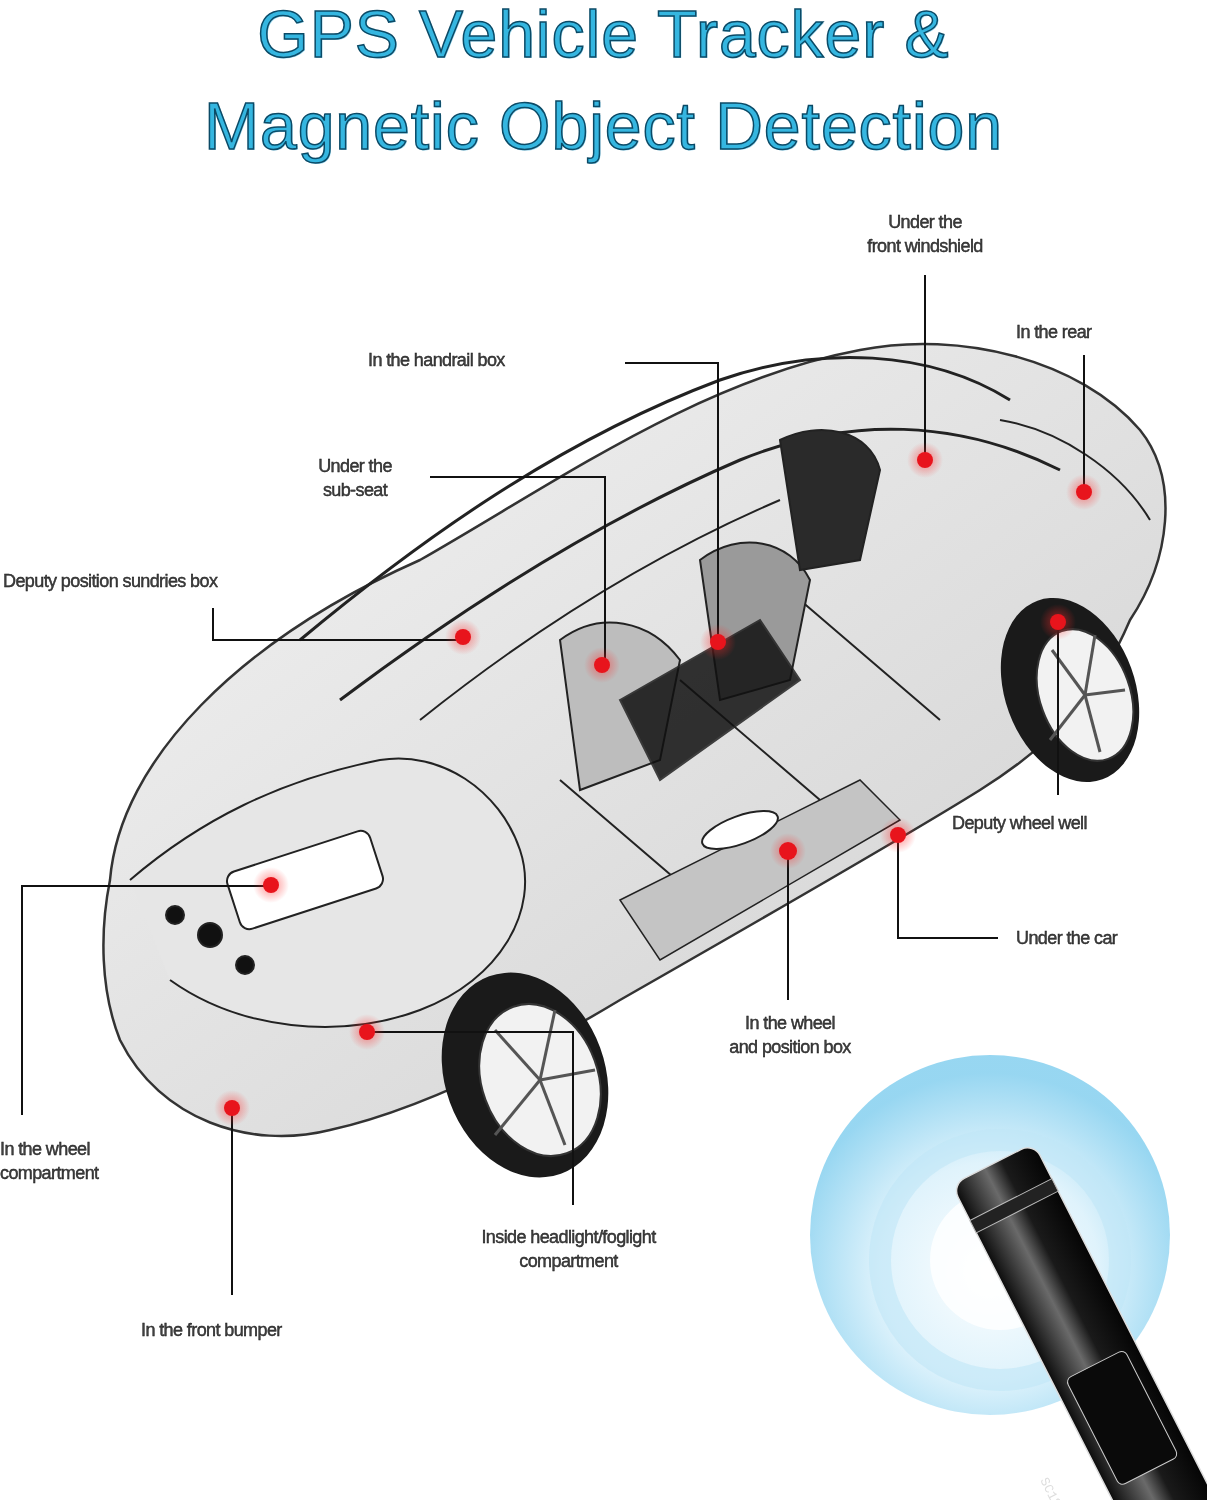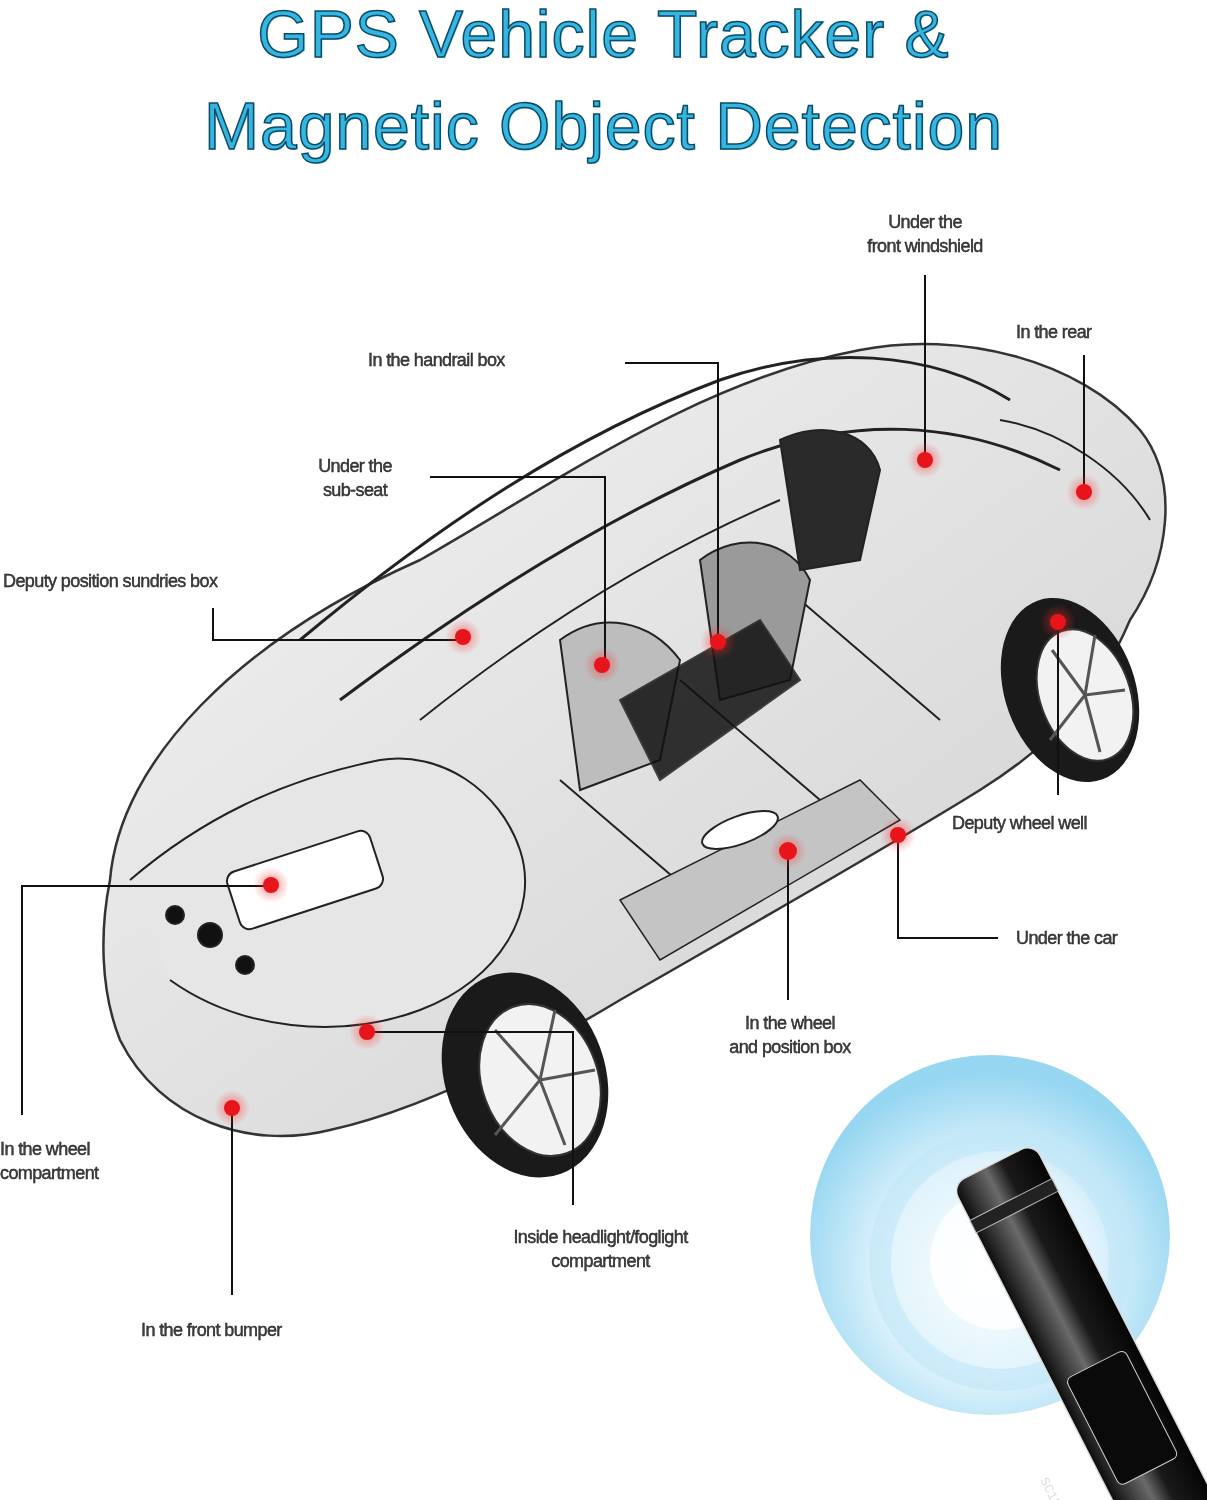--- a/index.html
+++ b/index.html
@@ -187,17 +187,17 @@
 <div class="label" style="left:952px; top:811px;">Deputy wheel well</div>
 <div class="label" style="left:1016px; top:926px;">Under the car</div>
 <div class="label center" style="left:675px; top:1011px; width:230px;">
   <div>In the wheel</div>
   <div>and position box</div>
 </div>
 <div class="label" style="left:0px; top:1137px;">
   <div>In the wheel</div>
   <div>compartment</div>
 </div>
-<div class="label center" style="left:438px; top:1225px; width:325px;">
+<div class="label center" style="left:406px; top:1225px; width:325px;">
   <div>Inside headlight/foglight</div>
   <div>compartment</div>
 </div>
 <div class="label" style="left:113px; top:1318px;margin-left:28px;">In the front bumper</div>
 
 </body></html>

